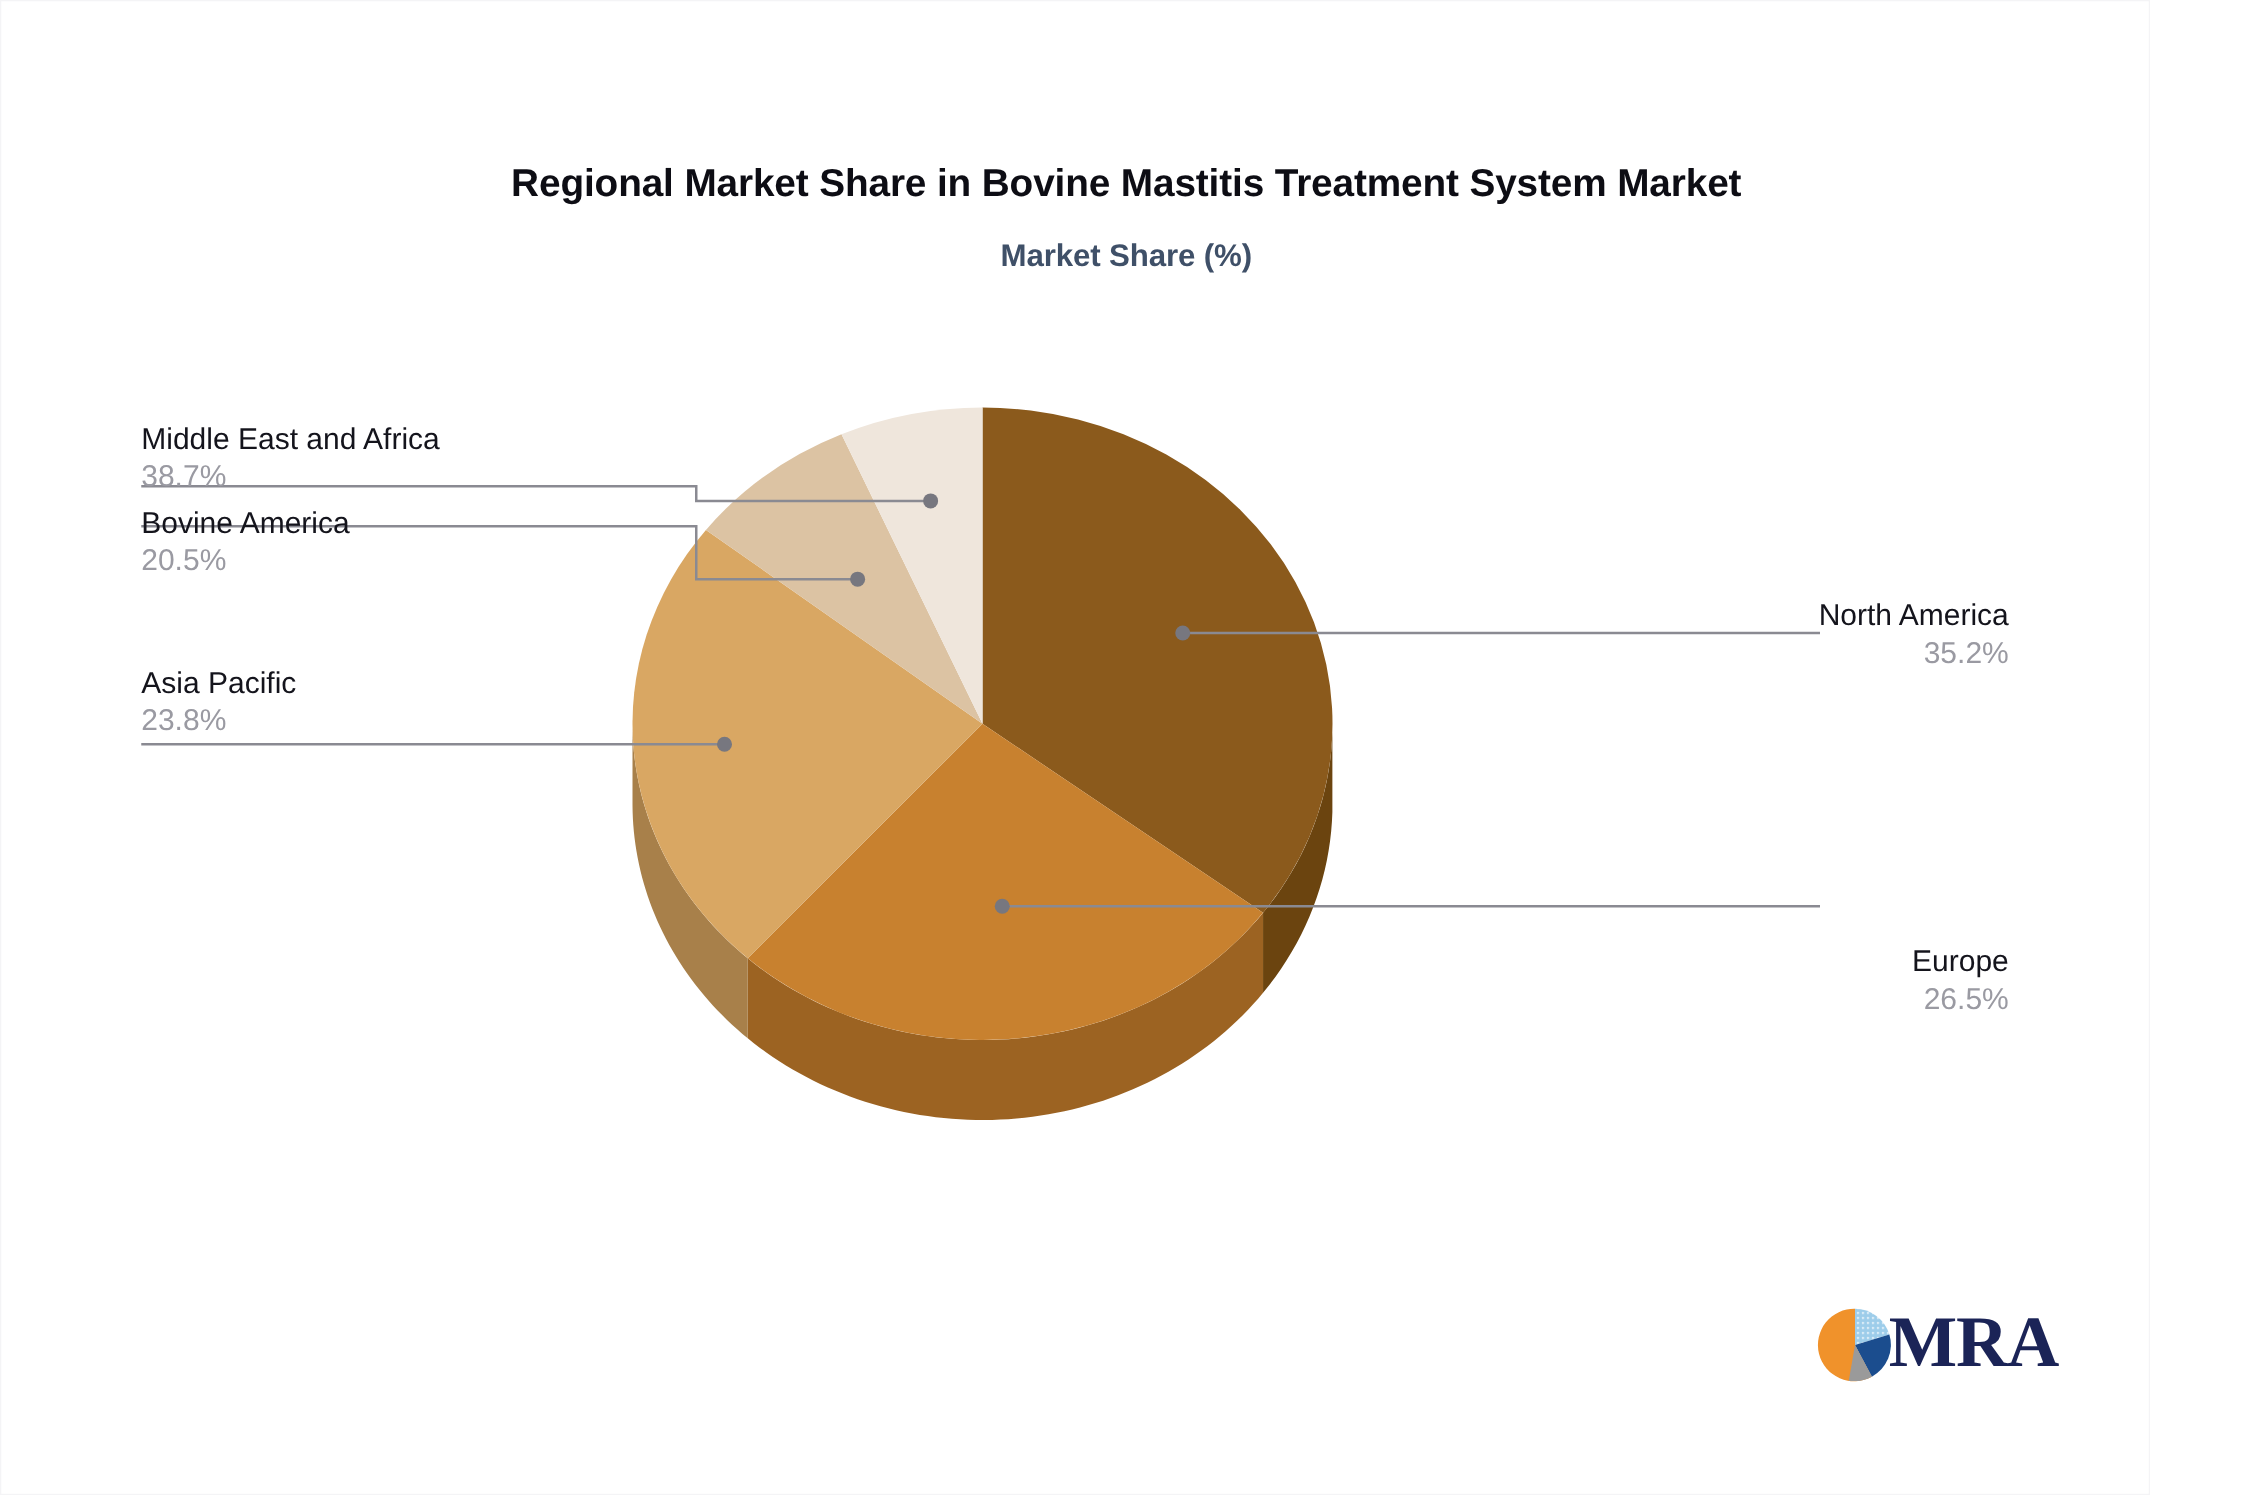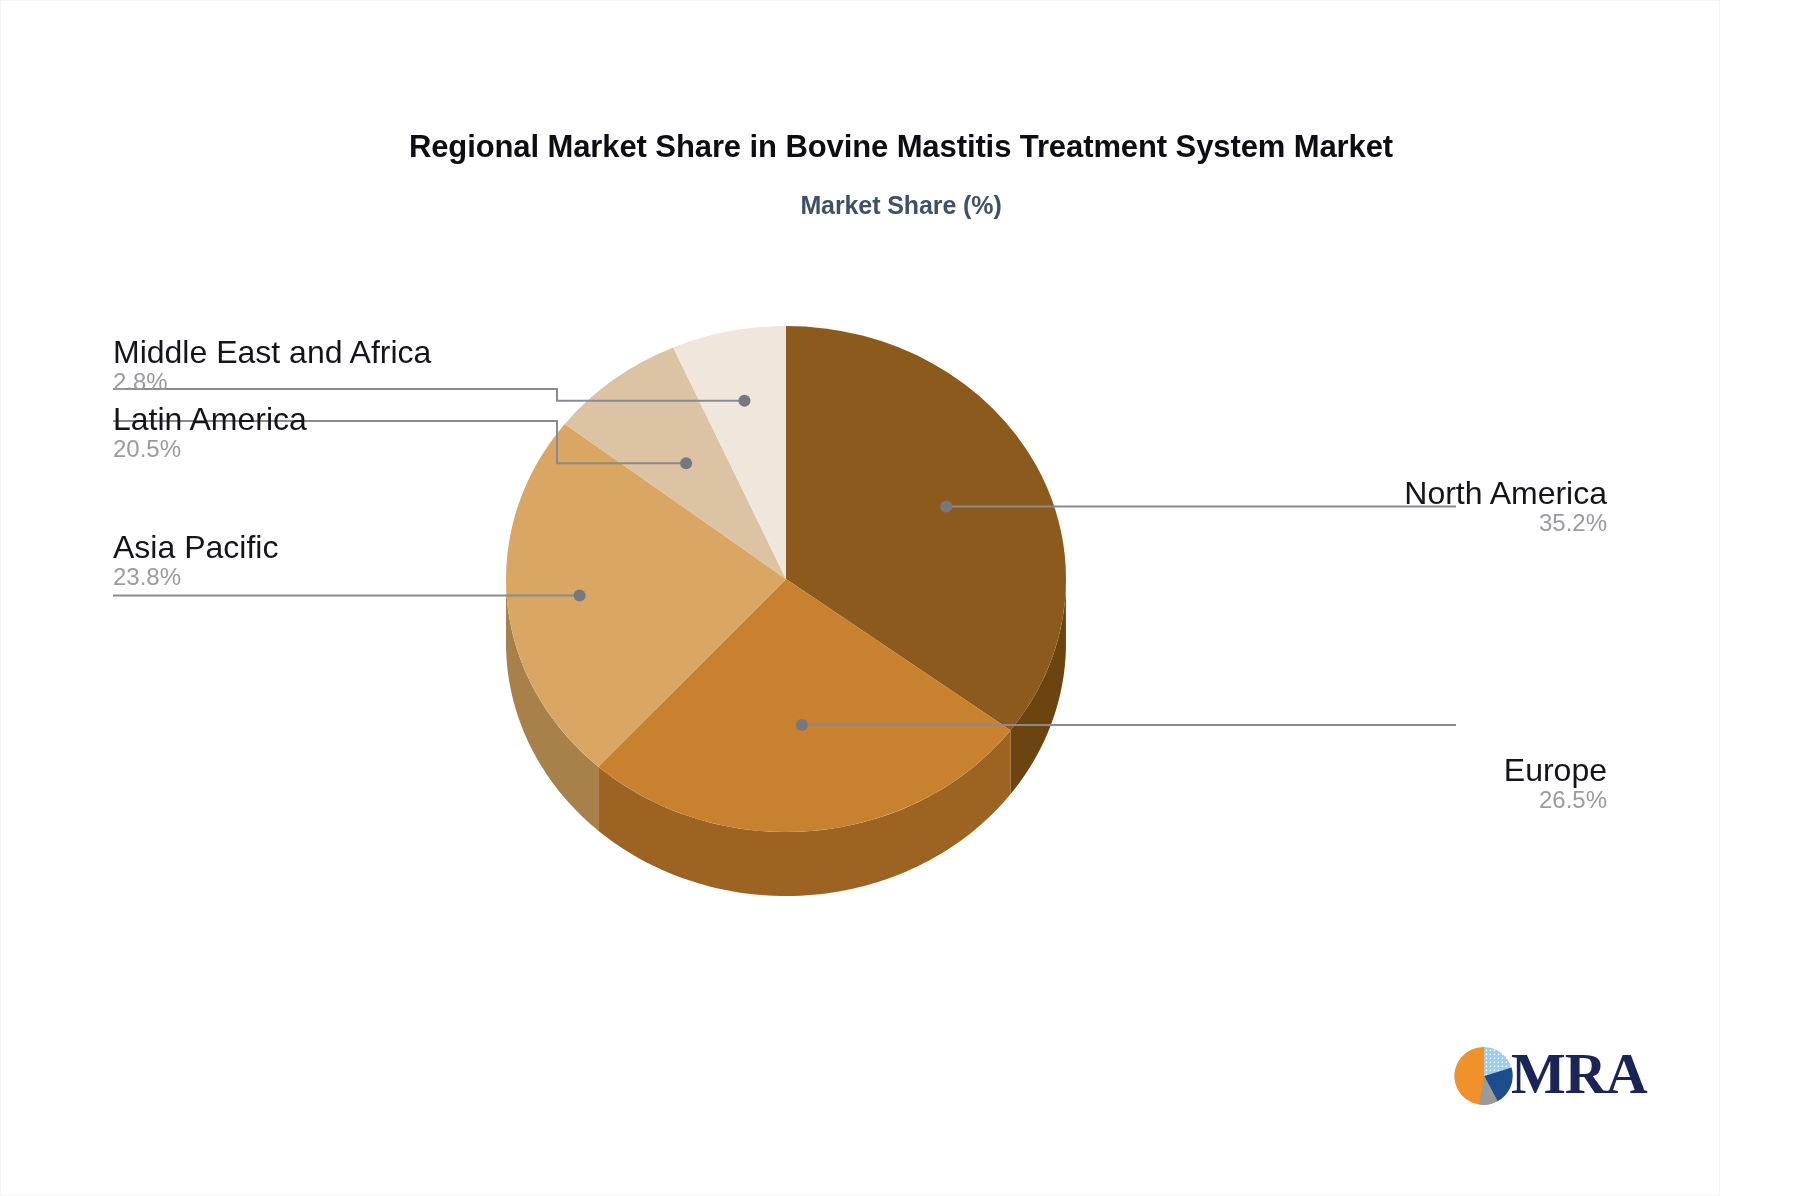--- a/index.html
+++ b/index.html
@@ -58,21 +58,21 @@
     height: 1196px;
     pointer-events: none;
   }
 
   
   .callout {
     position: absolute;
     white-space: nowrap;
   }
   .callout .cl-name {
-    font-size: 32px;
+    font-size: 24px;
     color: #14141c;
     line-height: 30px;
   }
   .callout .cl-value {
     font-size: 24px;
     color: #9a9aa2;
     line-height: 30px;
   }
   .callout.left  { text-align: left; }
   .callout.right { text-align: right; margin-top: 33px; }
@@ -142,25 +142,25 @@
         <circle cx="945.2" cy="505.4" r="6"></circle>
         <circle cx="800.8" cy="724.0" r="6"></circle>
         <circle cx="578.6" cy="594.4" r="6"></circle>
         <circle cx="685.1" cy="462.3" r="6"></circle>
         <circle cx="743.5" cy="399.7" r="6"></circle>
       </g>
   </svg>
 
   <div class="callout left" style="left:112px; top:336px;">
     <div class="cl-name">Middle East and Africa</div>
-    <div class="cl-value">2.8%</div>
+    <div class="cl-value">38.7%</div>
   </div>
 
   <div class="callout left" style="left:112px; top:403px;">
-    <div class="cl-name">Latin America</div>
+    <div class="cl-name">Bovine America</div>
     <div class="cl-value">20.5%</div>
   </div>
 
   <div class="callout left" style="left:112px; top:531px;">
     <div class="cl-name">Asia Pacific</div>
     <div class="cl-value">23.8%</div>
   </div>
 
   <div class="callout right" style="right:112px; top:444px;">
     <div class="cl-name">North America</div>

